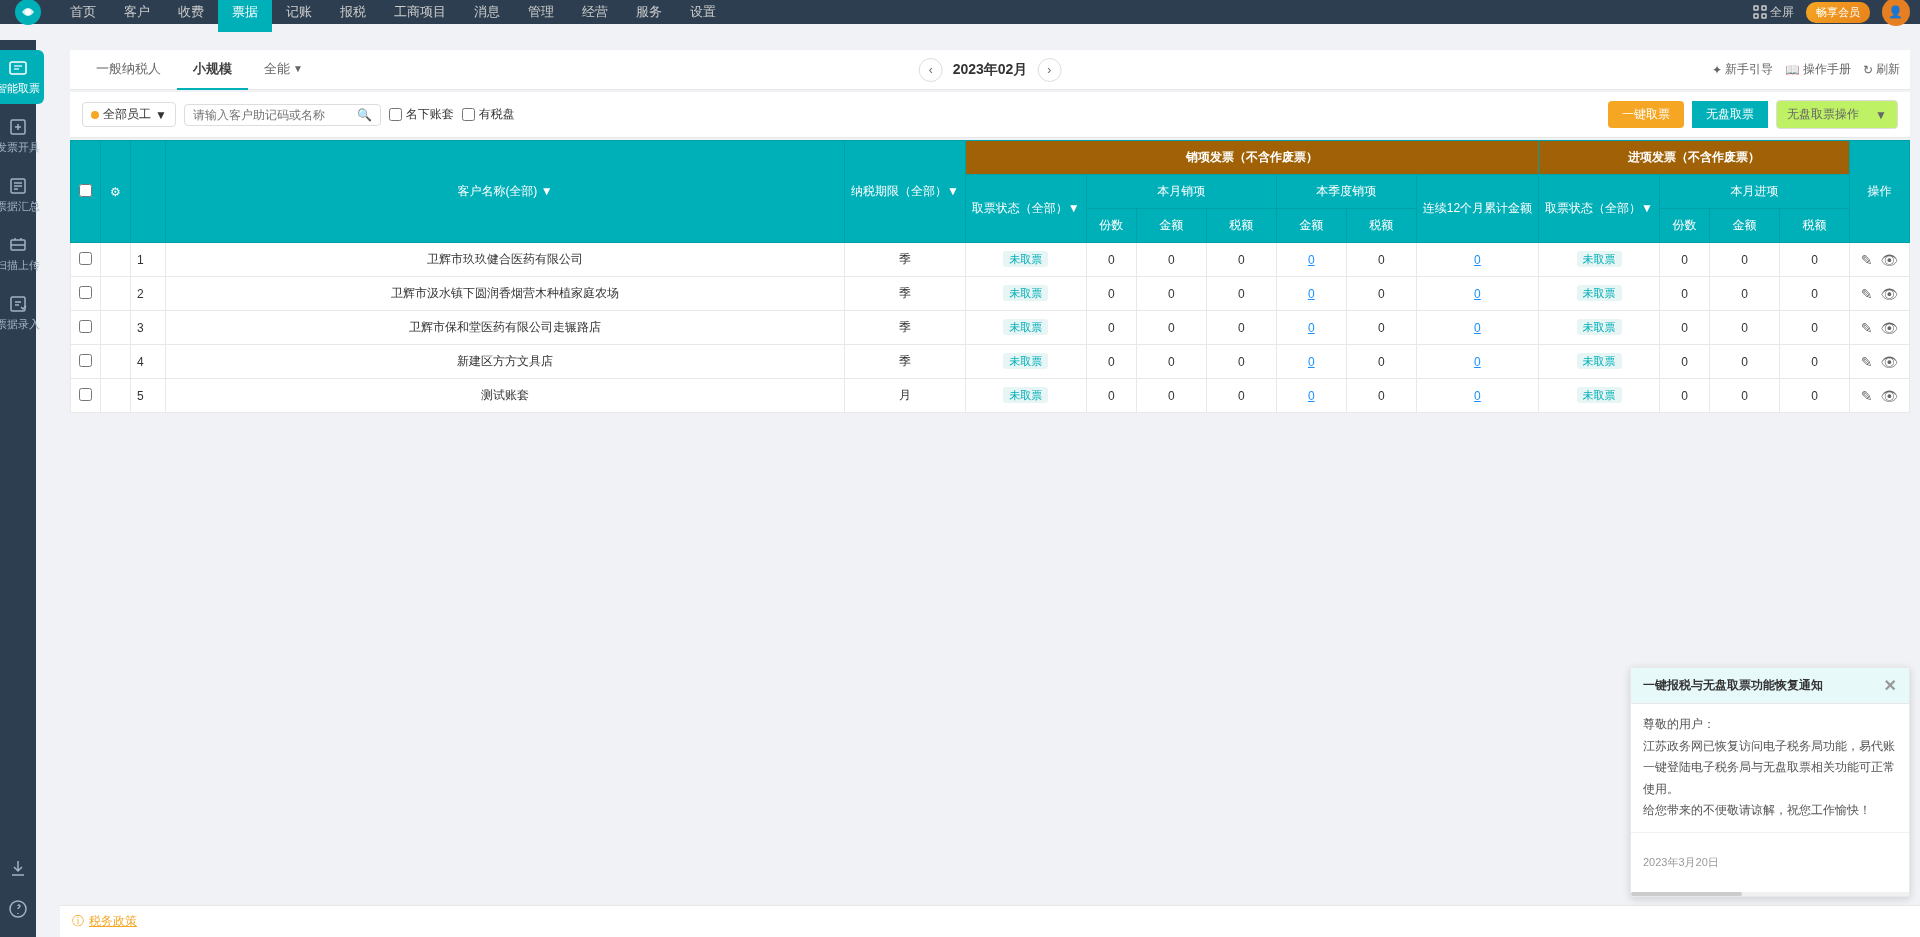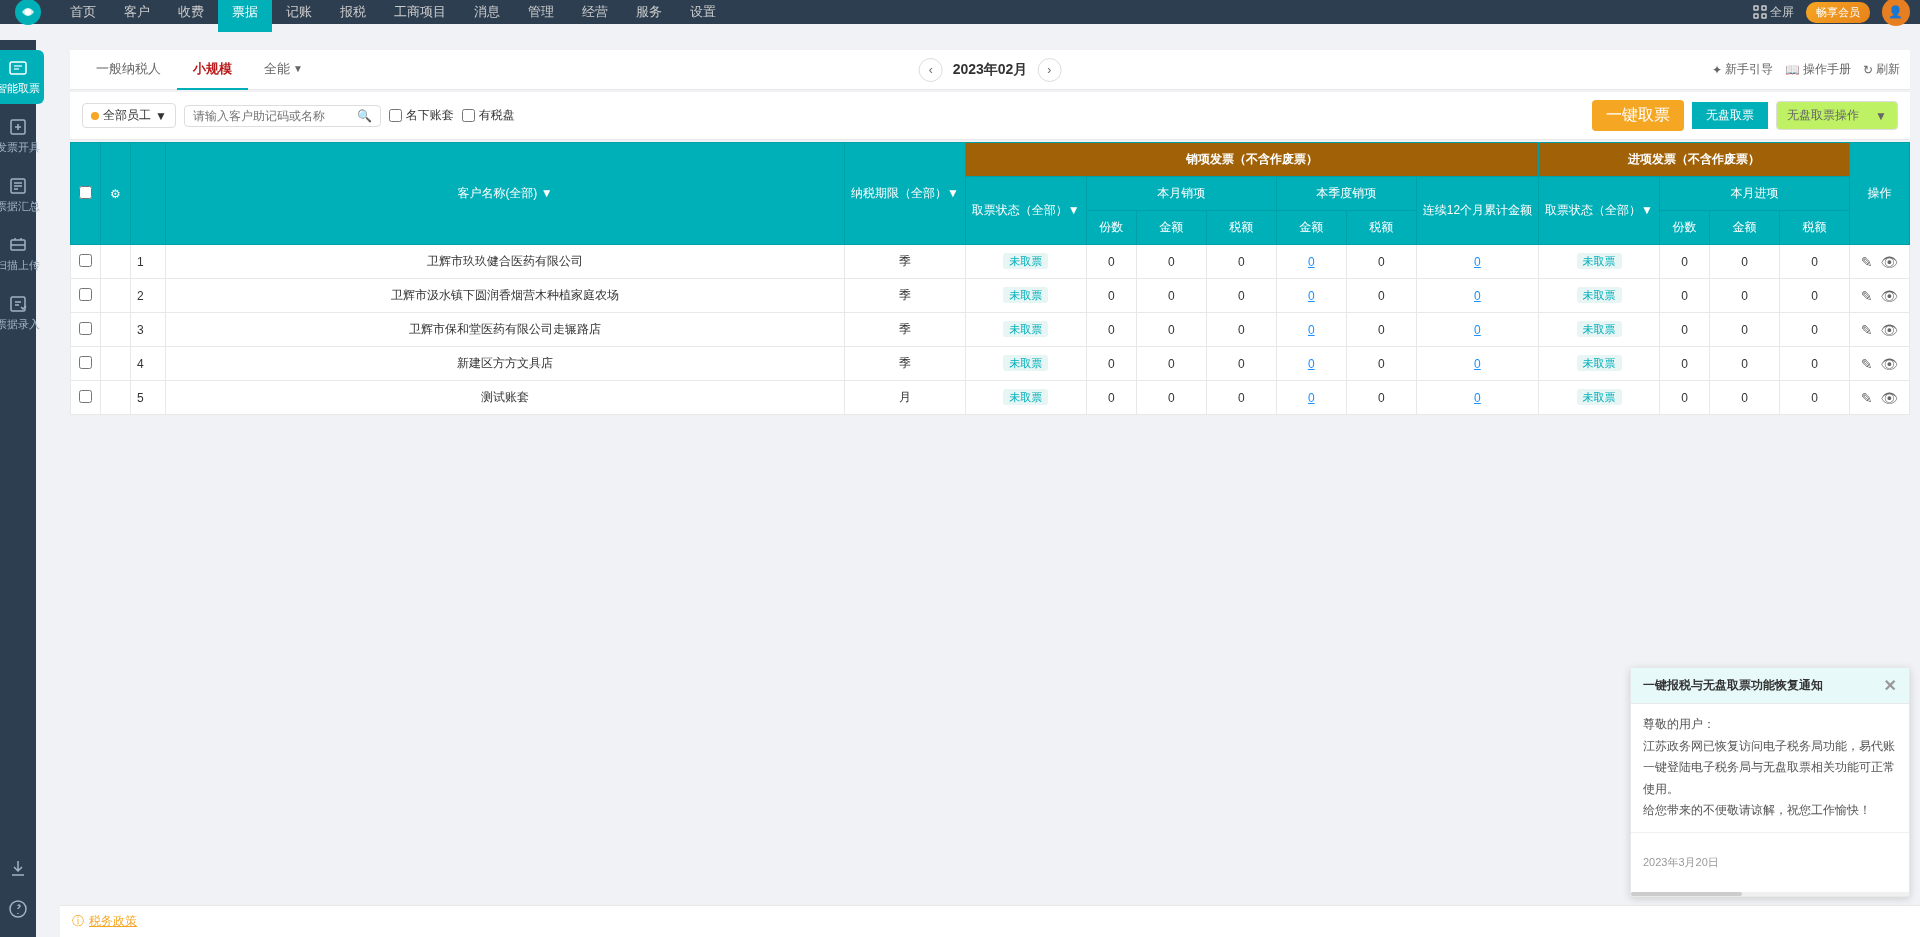--- a/index.html
+++ b/index.html
@@ -127,21 +127,21 @@
       padding: 0 16px;
       height: 40px;
       display: flex;
       align-items: center;
       cursor: pointer;
       font-size: 13px;
       color: #666;
       border-bottom: 2px solid transparent;
       gap: 4px;
     }
-    .tab-item.active { color: #b91c1c; border-bottom: 2px solid #00b0b9; font-weight: bold; }
+    .tab-item.active { color: #404040; border-bottom: 2px solid #00b0b9; font-weight: bold; }
     .tab-nav-arrows {
       display: flex;
       align-items: center;
       gap: 10px;
       position: absolute;
       left: 50%;
       transform: translateX(-50%);
     }
     .tab-nav-arrow {
       width: 24px; height: 24px;
@@ -208,21 +208,21 @@
     }
     .checkbox-label input[type=checkbox] { cursor: pointer; }
 
     .btn-orange {
       background: #f5a623;
       color: #fff;
       border: none;
       padding: 5px 14px;
       border-radius: 4px;
       cursor: pointer;
-      font-size: 16px;
+      font-size: 12px;
       white-space: nowrap;
     }
     .btn-teal {
       background: #00b0b9;
       color: #fff;
       border: none;
       padding: 5px 14px;
       border-radius: 0;
       cursor: pointer;
       font-size: 12px;

